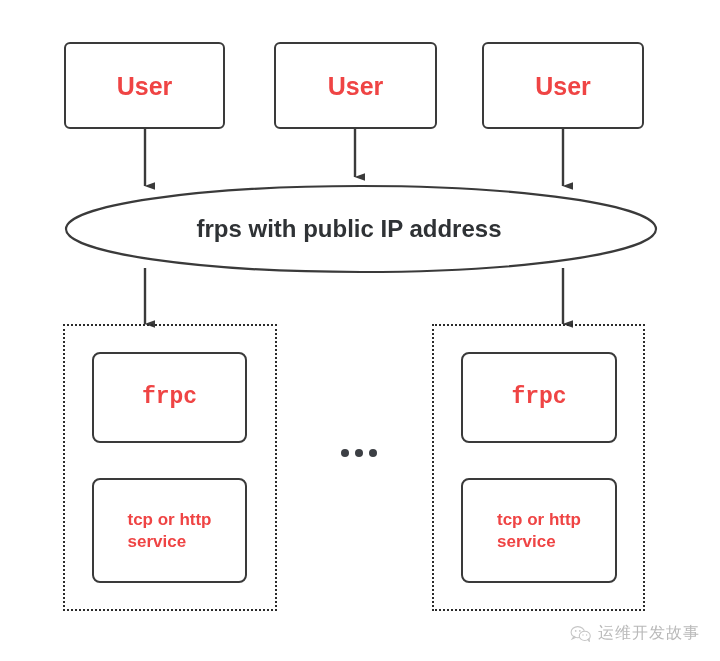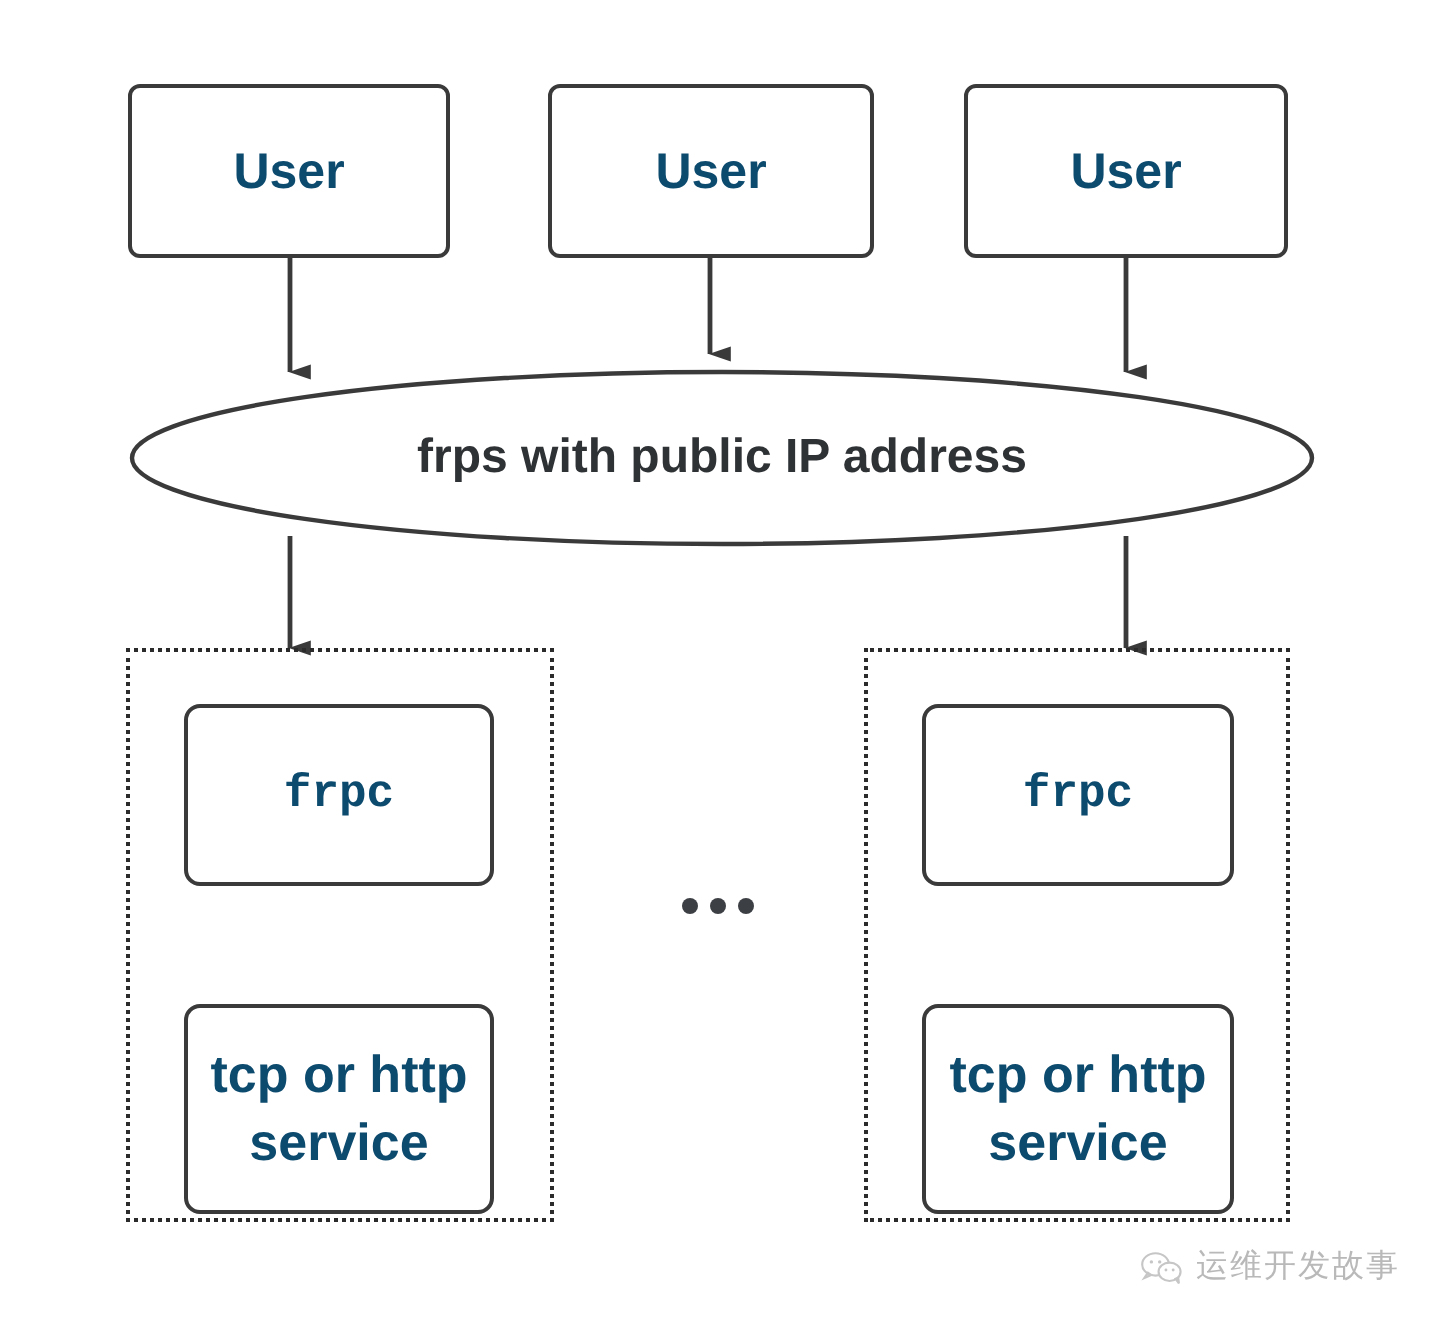--- a/index.html
+++ b/index.html
@@ -28,38 +28,37 @@
   
   .node {
     position: absolute;
     box-sizing: border-box;
     background: #ffffff;
     border: 2.2px solid #3a3a3a;
     border-radius: 7px;
     display: flex;
     align-items: center;
     justify-content: center;
-    text-align: center;
-    color: #0c4a6e;
+    text-align: left;
+    color: #ef4444;
     font-weight: bold;
     line-height: 1.28;
   }
   .node.user {
     font-size: 25px;
     border-radius: 6px;
   }
   .node.frpc {
     font-size: 23px;
     border-radius: 8px;
     font-family: Liberation Mono, monospace;
   }
   .node.svc {
-    font-size: 26px;
+    font-size: 17px;
     border-radius: 8px;
-    margin-top: 24px;
   }
 
   
   .ellipse-label {
     position: absolute;
     display: flex;
     align-items: center;
     justify-content: center;
     text-align: center;
     color: #2f3235;
@@ -137,21 +136,21 @@
   </div>
 
   <div class="node user" style="left:274px; top:42px; width:163px; height:87px;">
     <span>User</span>
   </div>
 
   <div class="node user" style="left:482px; top:42px; width:162px; height:87px;">
     <span>User</span>
   </div>
 
-  <div class="ellipse-label" style="left:66px; top:207px; width:590px; height:44px;">
+  <div class="ellipse-label" style="left:54px; top:207px; width:590px; height:44px;">
     <span>frps with public IP address</span>
   </div>
 
   <div class="group-box" style="left:63px; top:324px; width:214px; height:287px;">
   </div>
 
   <div class="node frpc" style="left:92px; top:352px; width:155px; height:91px;">
     <span>frpc</span>
   </div>
 

